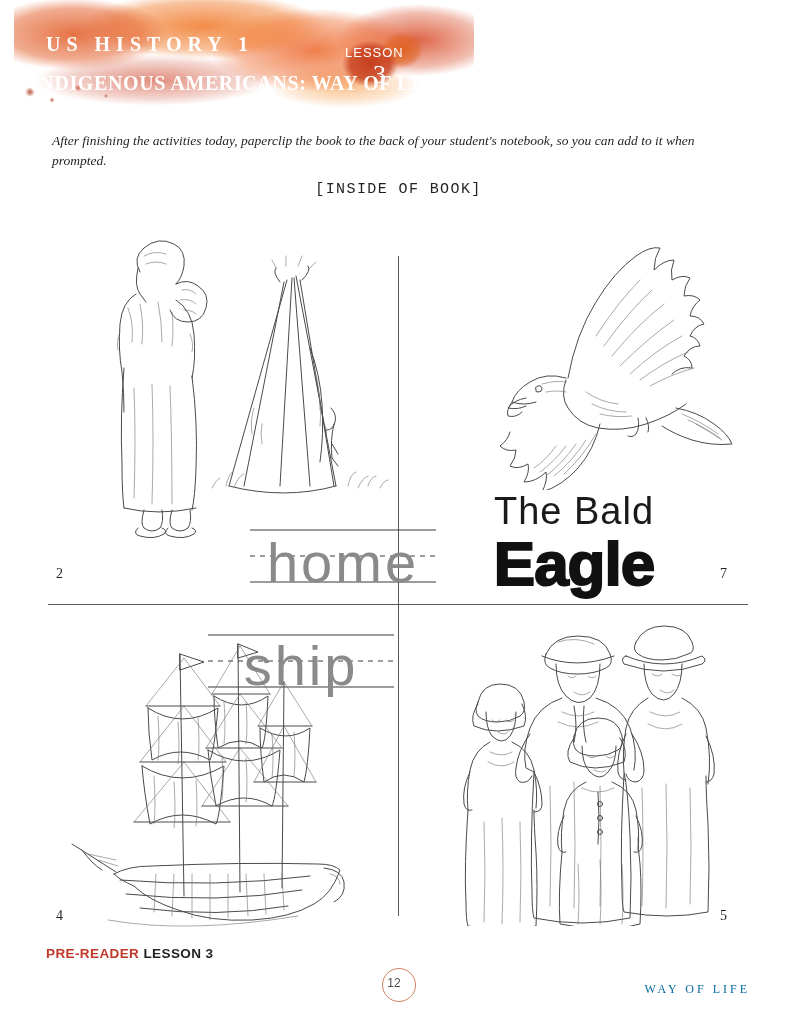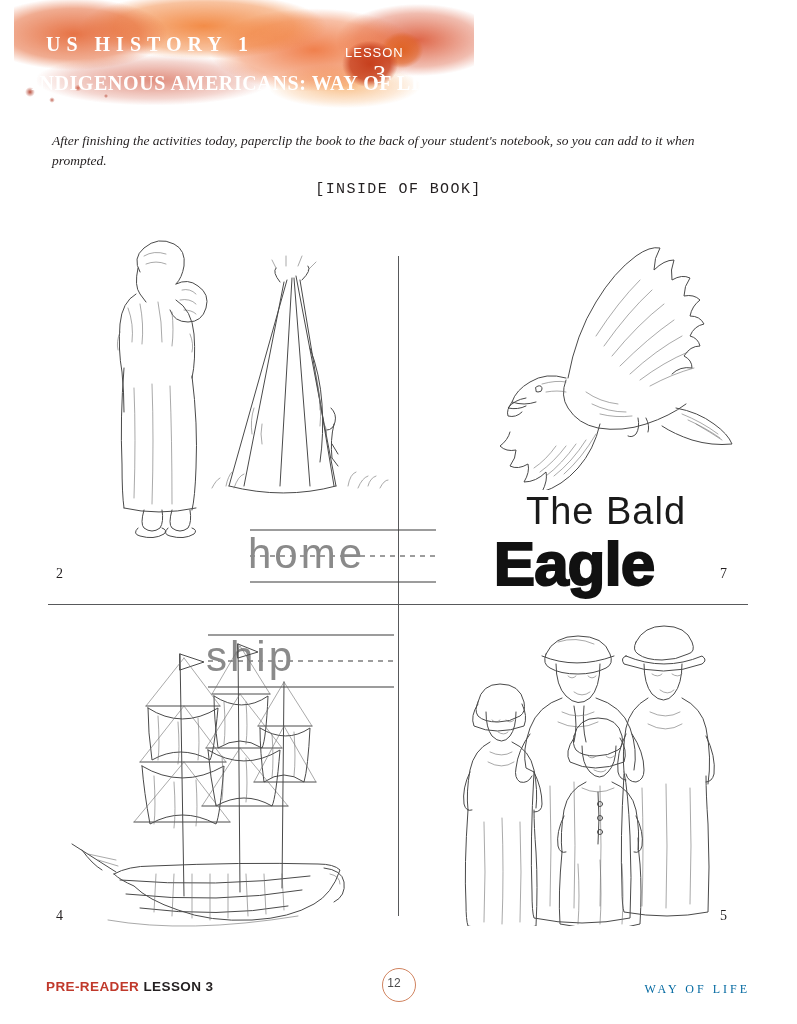--- a/index.html
+++ b/index.html
@@ -171,59 +171,59 @@
   .trace-lines {
     position: absolute;
     left: 0; top: 0;
     width: 100%;
     height: 100%;
   }
   .dotted-word {
     position: absolute;
     left: 0;
     width: 100%;
-    font-family: "Liberation Sans", sans-serif;
-    font-size: 42px;
+    text-align: center;
+    font-family: "Liberation Sans", sans-serif;
+    font-size: 56px;
     color: #8a8a8a;
     letter-spacing: 3px;
   }
 
   
   .eagle-title-1 {
     position: absolute;
     left: 0;
     top: 262px;
     width: 348px;
     text-align: center;
     font-family: "Liberation Sans", sans-serif;
     font-size: 38px;
     letter-spacing: 1px;
     color: #1a1a1a;
     font-weight: 400;
-    margin-left: 32px;
   }
   .eagle-title-2 {
     position: absolute;
     left: 0;
     top: 300px;
     width: 348px;
     text-align: center;
     font-family: "Liberation Sans", sans-serif;
     font-size: 62px;
     font-weight: bold;
     letter-spacing: -1px;
     color: #111111;
     -webkit-text-stroke: 2px #111111;
   }
 
   
   .footer-left {
     position: absolute;
     left: 46px;
-    top: 979px;
+    top: 946px;
     font-family: "Liberation Sans", sans-serif;
     font-size: 13.5px;
     letter-spacing: 0.4px;
     color: #231f20;
   }
   .footer-left .accent { color: #c0392b; font-weight: bold; }
   .footer-left .bold { font-weight: bold; }
   .footer-right {
     position: absolute;
     left: 600px;

